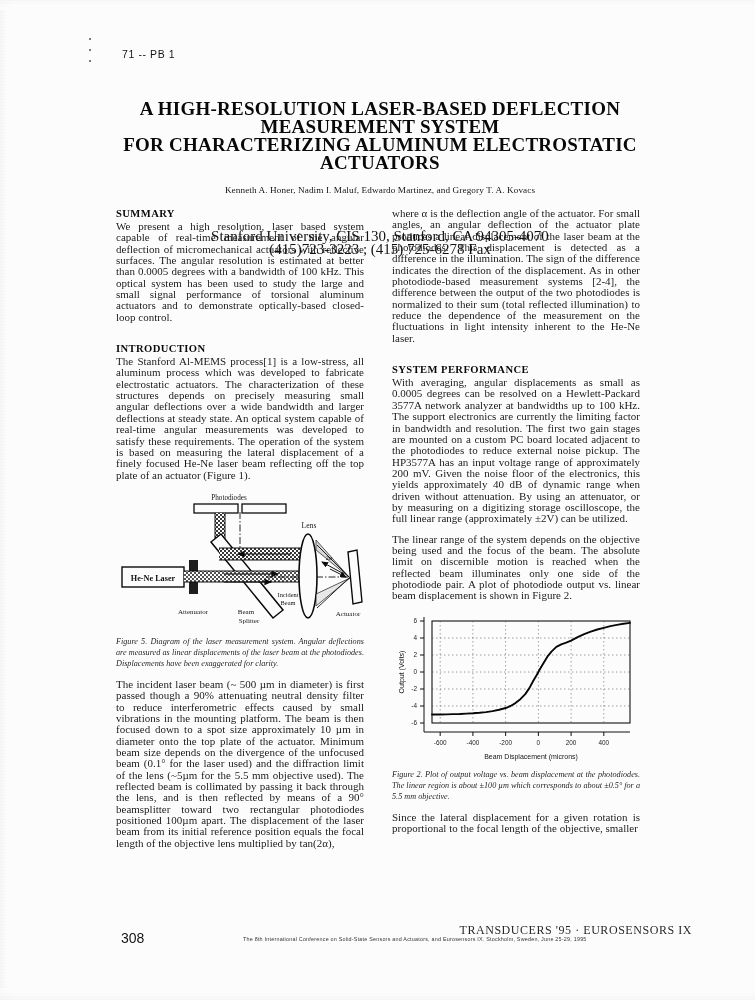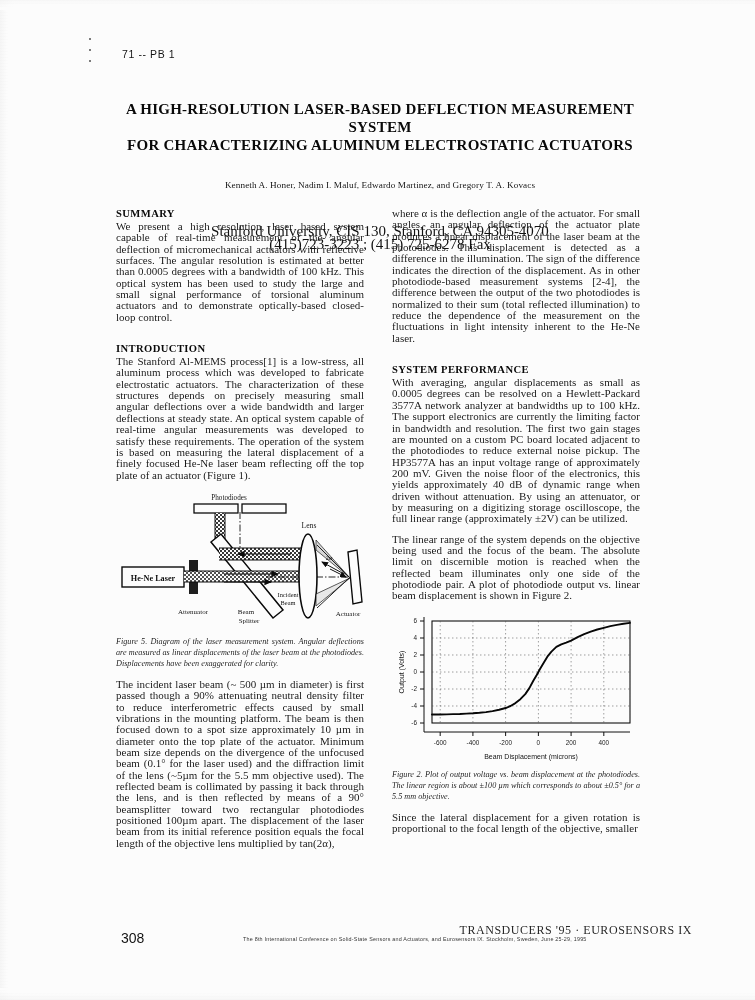--- a/index.html
+++ b/index.html
@@ -76,27 +76,27 @@
   .title-block {
     position: absolute;
     left: 100px;
     top: 100px;
     width: 560px;
     text-align: center;
   }
   .title-line {
     font-family: "Liberation Serif", serif;
     font-weight: bold;
-    font-size: 15px;
+    font-size: 19px;
     letter-spacing: .25px;
     line-height: 18px;
     color: #0e0e0e;
   }
   .authors {
-    margin-top: 26px;
+    margin-top: 13px;
     font-size: 9.2px;
     letter-spacing: .1px;
     color: #161616;
   }
   .affil {
     margin-top: 35px;
     font-size: 15px;
     line-height: 13px;
     color: #161616;
   }

